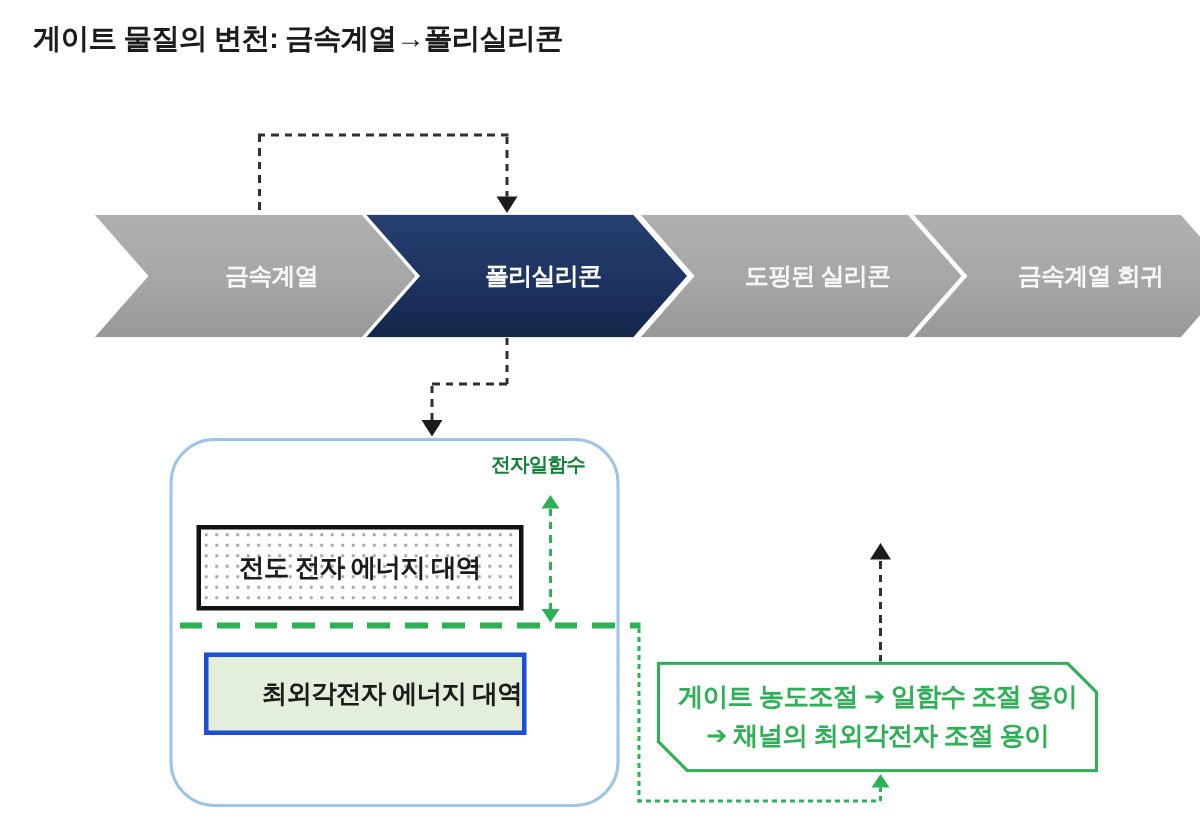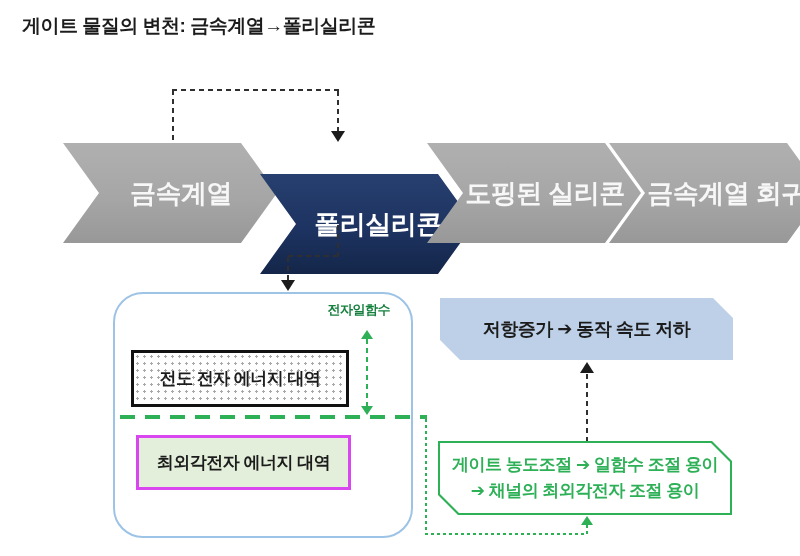--- a/index.html
+++ b/index.html
@@ -8,25 +8,25 @@
     font-family:"Liberation Sans","DejaVu Sans",sans-serif;
     text-decoration:underline;
   }
   .abs{position:absolute;}
 
   
   .title{left:22px;top:13px;font-size:19px;font-weight:bold;color:#1c1c1c;letter-spacing:-0.5px;}
 
   
   .chevron{
-    top:143px;height:100px;width:218px;
+    top:143px;height:82px;width:218px;
     clip-path:polygon(0 0,178px 0,214px 50%,178px 100%,0 100%,36px 50%);
     display:flex;align-items:center;justify-content:center;
     padding-left:18px;box-sizing:border-box;
-    color:#f7f7f7;font-size:26px;font-weight:bold;letter-spacing:-0.5px;
+    color:#f7f7f7;font-size:16px;font-weight:bold;letter-spacing:-0.5px;
     background:linear-gradient(180deg,#b0b0b0 0%,#a6a6a6 55%,#989898 100%);
   }
   .chevron.hl{background:linear-gradient(180deg,#27406f 0%,#1d3361 55%,#142649 100%);color:#ffffff;}
 
   
   .dashV{width:2px;background:repeating-linear-gradient(180deg,#2f2f2f 0 5px,transparent 5px 9px);}
   .dashH{height:2px;background:repeating-linear-gradient(90deg,#2f2f2f 0 5px,transparent 5px 9px);}
   .gdashH{height:4px;background:repeating-linear-gradient(90deg,#2eb057 0 15px,transparent 15px 25px);}
   .gdashV{width:2px;background:repeating-linear-gradient(180deg,#2eb057 0 5px,transparent 5px 9px);}
   .gdotV{width:2px;background:repeating-linear-gradient(180deg,#2eb057 0 3px,transparent 3px 6px);}
@@ -41,22 +41,22 @@
   .wf-label{left:300px;top:301px;width:90px;text-align:right;font-size:13px;font-weight:bold;color:#15803d;letter-spacing:-0.5px;}
   .cond-box{
     left:131px;top:350px;width:218px;height:57px;box-sizing:border-box;
     border:3px solid #111111;background-color:#fefefe;
     background-image:radial-gradient(#a8a8a8 1px,transparent 1.3px);background-size:7px 7px;
     display:flex;align-items:center;justify-content:center;
     font-size:17px;font-weight:bold;color:#1c1c1c;letter-spacing:-0.5px;
   }
   .val-box{
     left:136px;top:435px;width:215px;height:55px;box-sizing:border-box;
-    border:3px solid #d946ef;background:#e3efda;
-    display:flex;align-items:center;justify-content:center;
+    border:3px solid #1d4ed8;background:#e3efda;
+    display:flex;align-items:center;justify-content:flex-end;
     font-size:17px;font-weight:bold;color:#1c1c1c;letter-spacing:-0.5px;
   }
   .panel-caption{left:113px;top:501px;width:280px;text-align:center;font-size:18px;font-weight:bold;color:#1c1c1c;letter-spacing:-0.5px;}
 
   
   .snip{clip-path:polygon(0 0,calc(100% - 20px) 0,100% 20px,100% 100%,20px 100%,0 calc(100% - 20px));}
   .res-box{
     left:440px;top:298px;width:293px;height:62px;background:#bdd0e8;
     display:flex;align-items:center;justify-content:center;
     font-size:18px;font-weight:bold;color:#1c1c1c;letter-spacing:-0.5px;
@@ -70,21 +70,21 @@
   }
 </style>
 </head>
 <body>
 
 <div id="canvas">
 
   <div class="abs title">게이트 물질의 변천: 금속계열→폴리실리콘</div>
 
   <div class="abs chevron" style="left:63px;">금속계열</div>
-  <div class="abs chevron hl" style="left:260px;margin-top:31px;">폴리실리콘</div>
+  <div class="abs chevron hl" style="left:244px;">폴리실리콘</div>
   <div class="abs chevron" style="left:427px;">도핑된 실리콘</div>
   <div class="abs chevron" style="left:609px;">금속계열 회귀</div>
 
   <div class="abs dashV" style="left:172px;top:90px;height:53px;"></div>
   <div class="abs dashH" style="left:172px;top:89px;width:167px;"></div>
   <div class="abs dashV" style="left:337px;top:91px;height:40px;"></div>
   <div class="abs triD" style="left:331px;top:131px;"></div>
 
   <div class="abs dashV" style="left:337px;top:225px;height:31px;"></div>
   <div class="abs dashH" style="left:288px;top:255px;width:51px;"></div>
@@ -101,23 +101,20 @@
   <div class="abs cond-box">
     <span>전도 전자 에너지 대역</span>
   </div>
 
   <div class="abs gdashH" style="left:120px;top:415px;width:307px;"></div>
 
   <div class="abs val-box">
     <span>최외각전자 에너지 대역</span>
   </div>
 
-  <div class="abs res-box snip">
-    <span>저항증가 ➔ 동작 속도 저하</span>
-  </div>
 
   <div class="abs triU" style="left:580px;top:362px;"></div>
   <div class="abs dashV" style="left:586px;top:374px;height:67px;"></div>
 
   <div class="abs gate-box snip">
     <div class="inner"></div>
     <div class="gate-text">
       <span>게이트 농도조절 ➔ 일함수 조절 용이</span>
       <span>➔ 채널의 최외각전자 조절 용이</span>
     </div>

